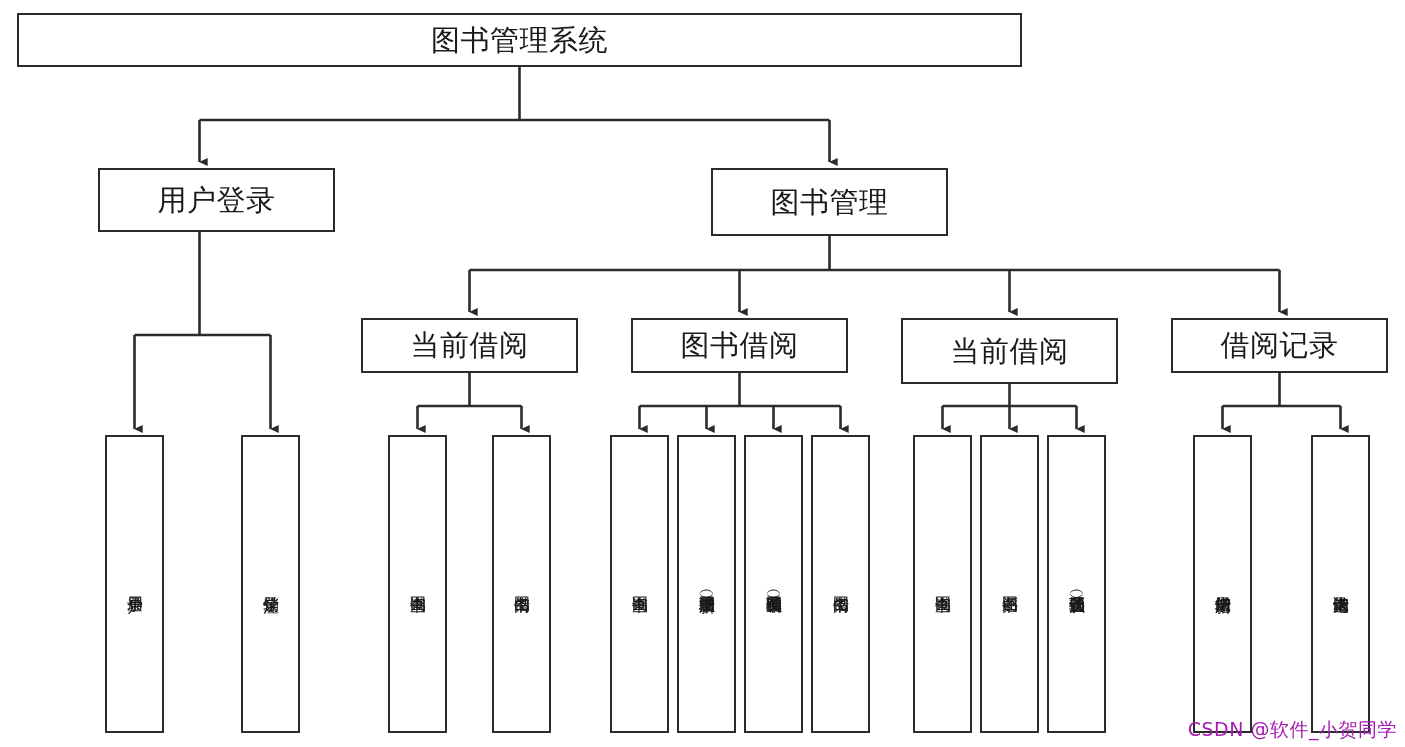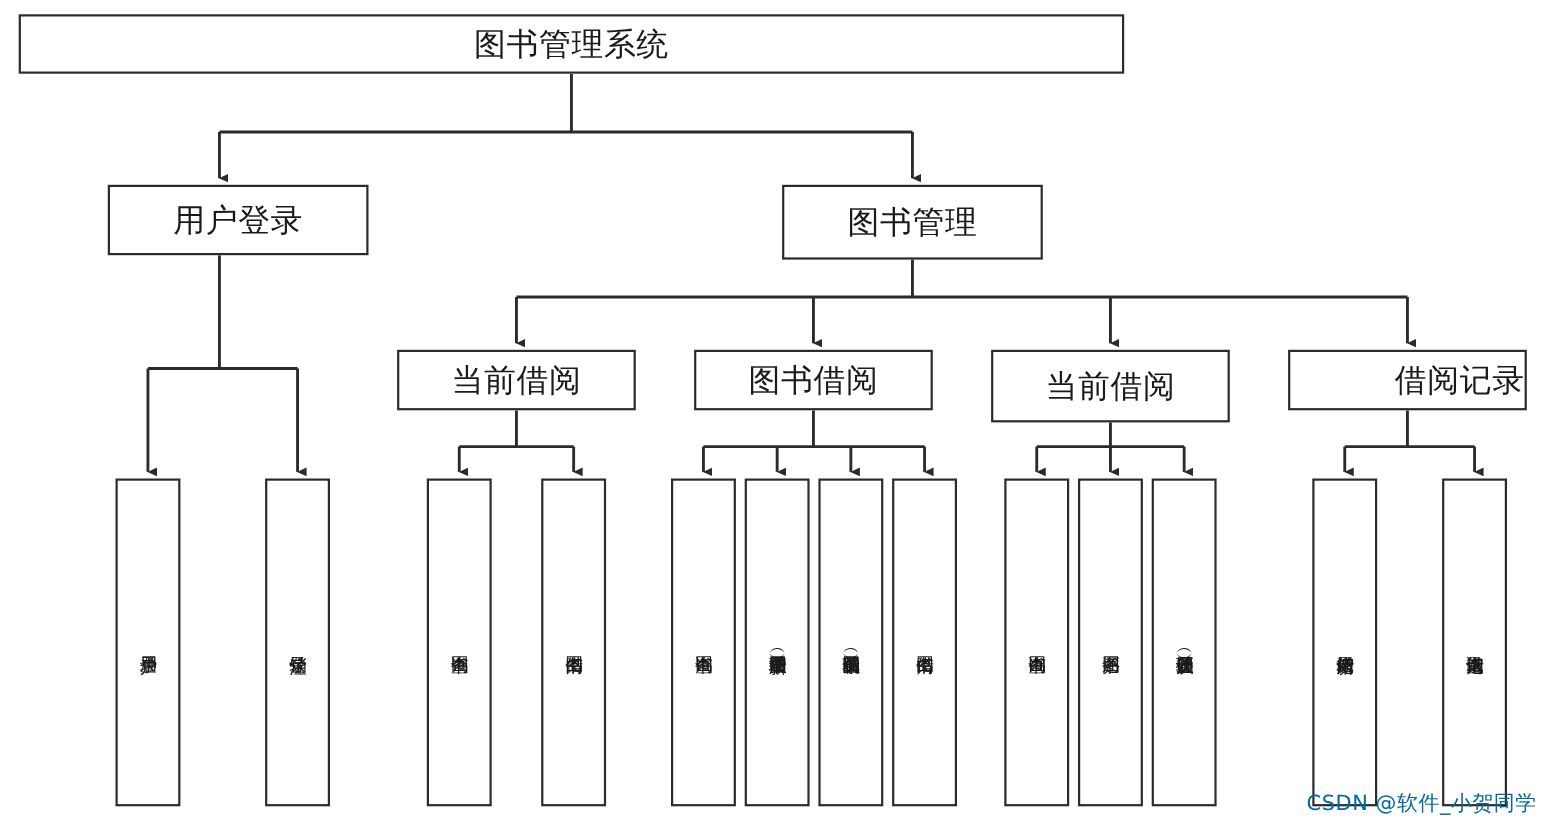--- a/index.html
+++ b/index.html
@@ -44,21 +44,21 @@
     writing-mode: vertical-rl;
     text-orientation: upright;
     display: block;
     text-align: center;
   }
   #watermark {
     position: absolute;
     right: 8px;
     bottom: 4px;
     font-size: 19px;
-    color: #0369a1;
+    color: #a21caf;
     letter-spacing: 0.5px;
     white-space: nowrap;
     font-family: "DejaVu Sans", "Liberation Sans", sans-serif;
   }
 </style>
 </head>
 <body>
 
 <div id="diagram-root">
 
@@ -133,21 +133,21 @@
   </div>
 
   <div class="node-box horizontal" style="left:631px; top:318px; width:217px; height:55px;">
     <span>图书借阅</span>
   </div>
 
   <div class="node-box horizontal" style="left:901px; top:318px; width:217px; height:66px;">
     <span>当前借阅</span>
   </div>
 
-  <div class="node-box horizontal" style="left:1171px; top:318px; width:217px; height:55px;justify-content:flex-end;">
+  <div class="node-box horizontal" style="left:1171px; top:318px; width:217px; height:55px;">
     <span>借阅记录</span>
   </div>
 
   <div class="node-box" style="left:105px; top:435px; width:59px; height:298px;">
     <span class="node-label-v">用户登录</span>
   </div>
 
   <div class="node-box" style="left:241px; top:435px; width:59px; height:298px;">
     <span class="node-label-v">注销登录</span>
   </div>

